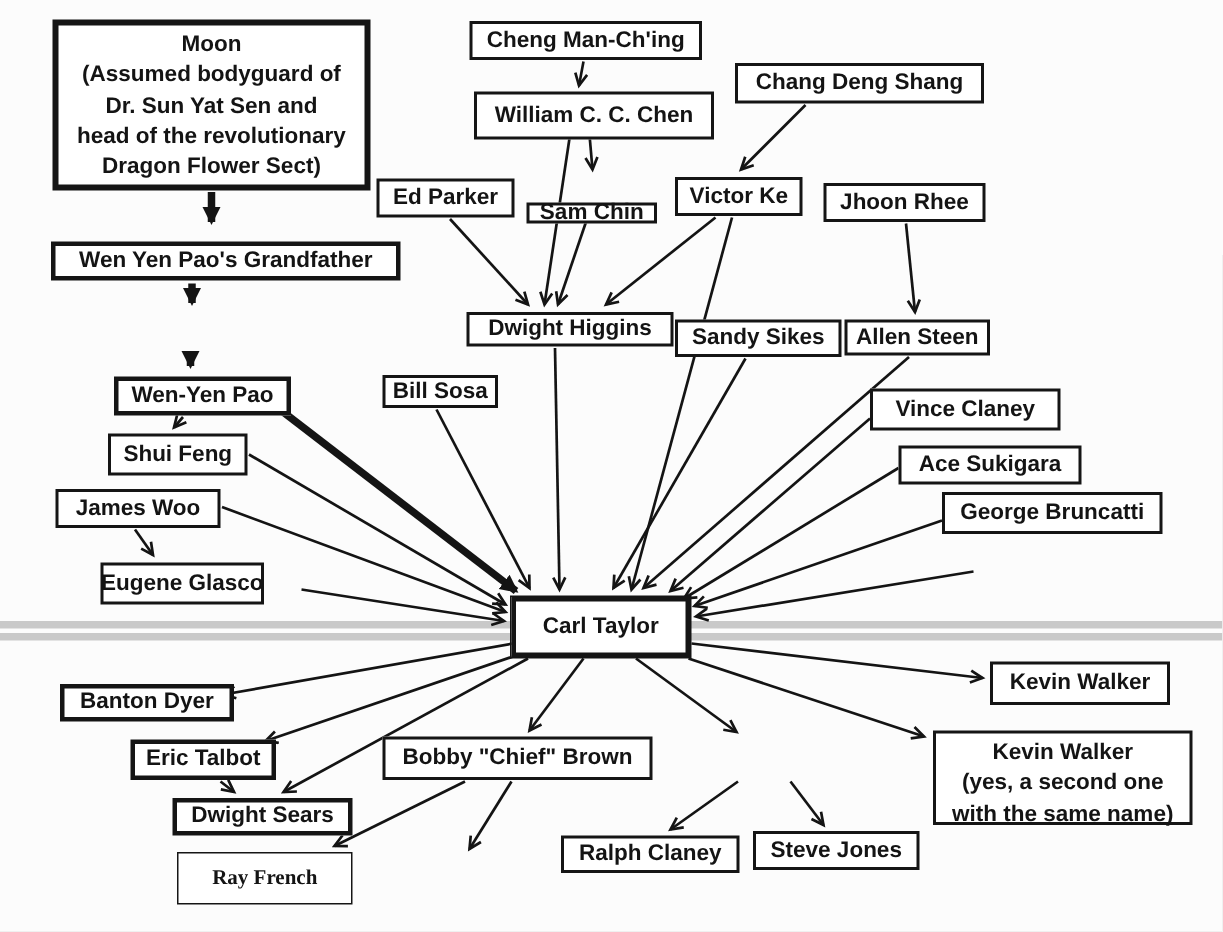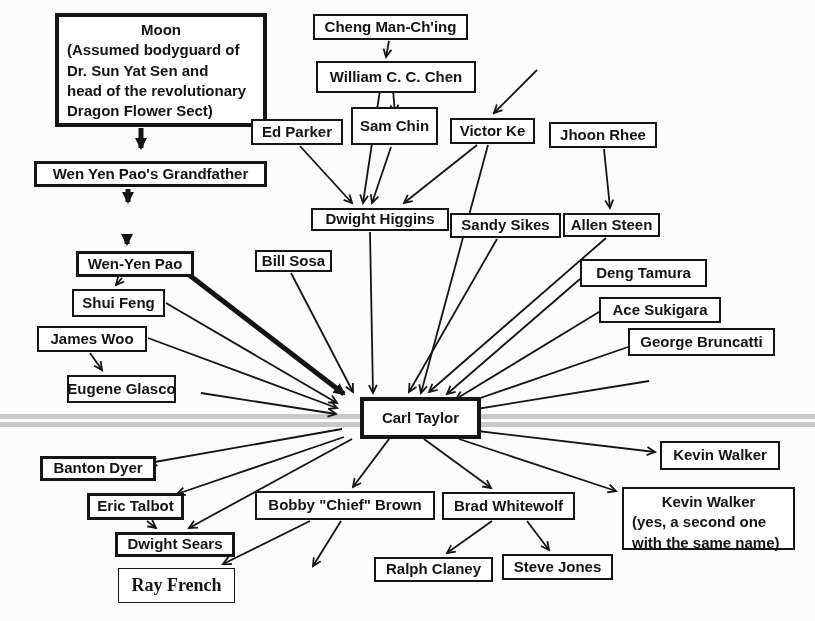--- a/index.html
+++ b/index.html
@@ -9,25 +9,25 @@
   }
   svg.edges{position:absolute;left:0;top:0;z-index:1;}
   .node{
     position:absolute;z-index:2;background:#fff;border:2px solid #151515;
     display:flex;align-items:center;justify-content:center;text-align:center;
     font-weight:bold;font-size:15px;color:#141414;box-sizing:border-box;
     white-space:nowrap;line-height:1.1;
   }
   .b1{border-width:1px;}
   .b3{border-width:3px;margin-left:12px;}
-  .b4{border-width:3px;outline:1px solid #151515;margin-left:20px;}
-  .serif{font-family:"Liberation Serif",serif;font-size:18px;}
+  .b4{border-width:3px;outline:1px solid #151515;}
+  .serif{font-family:"Liberation Serif",serif;font-size:14px;}
   .multiline{flex-direction:column;align-items:stretch;justify-content:flex-start;
     padding:3px 8px;white-space:normal;}
-  .multiline span{display:block;text-align:left;font-size:15px;line-height:1.35;}
+  .multiline span{display:block;text-align:center;font-size:15px;line-height:1.35;}
   .multiline span.ctr{text-align:center;}
 </style>
 </head>
 <body>
 
 <div id="stage">
 
   <svg class="edges" width="815" height="621">
     <defs>
       <marker id="v" markerWidth="14" markerHeight="12" refX="9" refY="5" orient="auto" markerUnits="userSpaceOnUse">
@@ -91,46 +91,46 @@
   <div class="node b4 multiline" style="left:36px;top:14px;width:210px;height:112px">
     <span class="ctr">Moon</span>
     <span>(Assumed bodyguard of</span>
     <span>Dr. Sun Yat Sen and</span>
     <span>head of the revolutionary</span>
     <span>Dragon Flower Sect)</span>
   </div>
 
   <div class="node" style="left:313px;top:14px;width:155px;height:26px">Cheng Man-Ch'ing</div>
   <div class="node" style="left:316px;top:61px;width:160px;height:32px">William C. C. Chen</div>
+  <div class="node" style="left:490px;top:42px;width:166px;height:27px">Chang Deng Shang</div>
   <div class="node" style="left:251px;top:119px;width:92px;height:26px">Ed Parker</div>
-  <div class="node" style="left:351px;top:107px;width:87px;height:38px">Sam Chin</div>
+  <div class="node" style="left:351px;top:135px;width:87px;height:14px">Sam Chin</div>
   <div class="node" style="left:450px;top:118px;width:85px;height:26px">Victor Ke</div>
   <div class="node" style="left:549px;top:122px;width:108px;height:26px">Jhoon Rhee</div>
 
   <div class="node b3" style="left:22px;top:161px;width:233px;height:26px">Wen Yen Pao's Grandfather</div>
   <div class="node b3" style="left:64px;top:251px;width:118px;height:26px">Wen-Yen Pao</div>
 
   <div class="node" style="left:311px;top:208px;width:138px;height:23px">Dwight Higgins</div>
   <div class="node" style="left:450px;top:213px;width:111px;height:25px">Sandy Sikes</div>
   <div class="node" style="left:563px;top:213px;width:97px;height:24px">Allen Steen</div>
   <div class="node" style="left:255px;top:250px;width:77px;height:22px">Bill Sosa</div>
   <div class="node" style="left:72px;top:289px;width:93px;height:28px">Shui Feng</div>
-  <div class="node" style="left:580px;top:259px;width:127px;height:28px">Deng Tamura</div>
+  <div class="node" style="left:580px;top:259px;width:127px;height:28px">Vince Claney</div>
   <div class="node" style="left:599px;top:297px;width:122px;height:26px">Ace Sukigara</div>
   <div class="node" style="left:37px;top:326px;width:110px;height:26px">James Woo</div>
   <div class="node" style="left:628px;top:328px;width:147px;height:28px">George Bruncatti</div>
   <div class="node" style="left:67px;top:375px;width:109px;height:28px">Eugene Glasco</div>
 
   <div class="node b4" style="left:341px;top:398px;width:119px;height:40px">Carl Taylor</div>
 
   <div class="node" style="left:660px;top:441px;width:120px;height:29px">Kevin Walker</div>
   <div class="node b3" style="left:28px;top:456px;width:116px;height:25px">Banton Dyer</div>
   <div class="node b3" style="left:75px;top:493px;width:97px;height:27px">Eric Talbot</div>
   <div class="node" style="left:255px;top:491px;width:180px;height:29px">Bobby "Chief" Brown</div>
-  <div class="node" style="left:442px;top:492px;width:133px;height:28px">Brad Whitewolf</div>
 
   <div class="node multiline" style="left:622px;top:487px;width:173px;height:63px">
     <span class="ctr">Kevin Walker</span>
     <span>(yes, a second one</span>
     <span>with the same name)</span>
   </div>
 
   <div class="node b3" style="left:103px;top:532px;width:120px;height:25px">Dwight Sears</div>
   <div class="node" style="left:374px;top:557px;width:119px;height:25px">Ralph Claney</div>
   <div class="node" style="left:502px;top:554px;width:111px;height:26px">Steve Jones</div>

